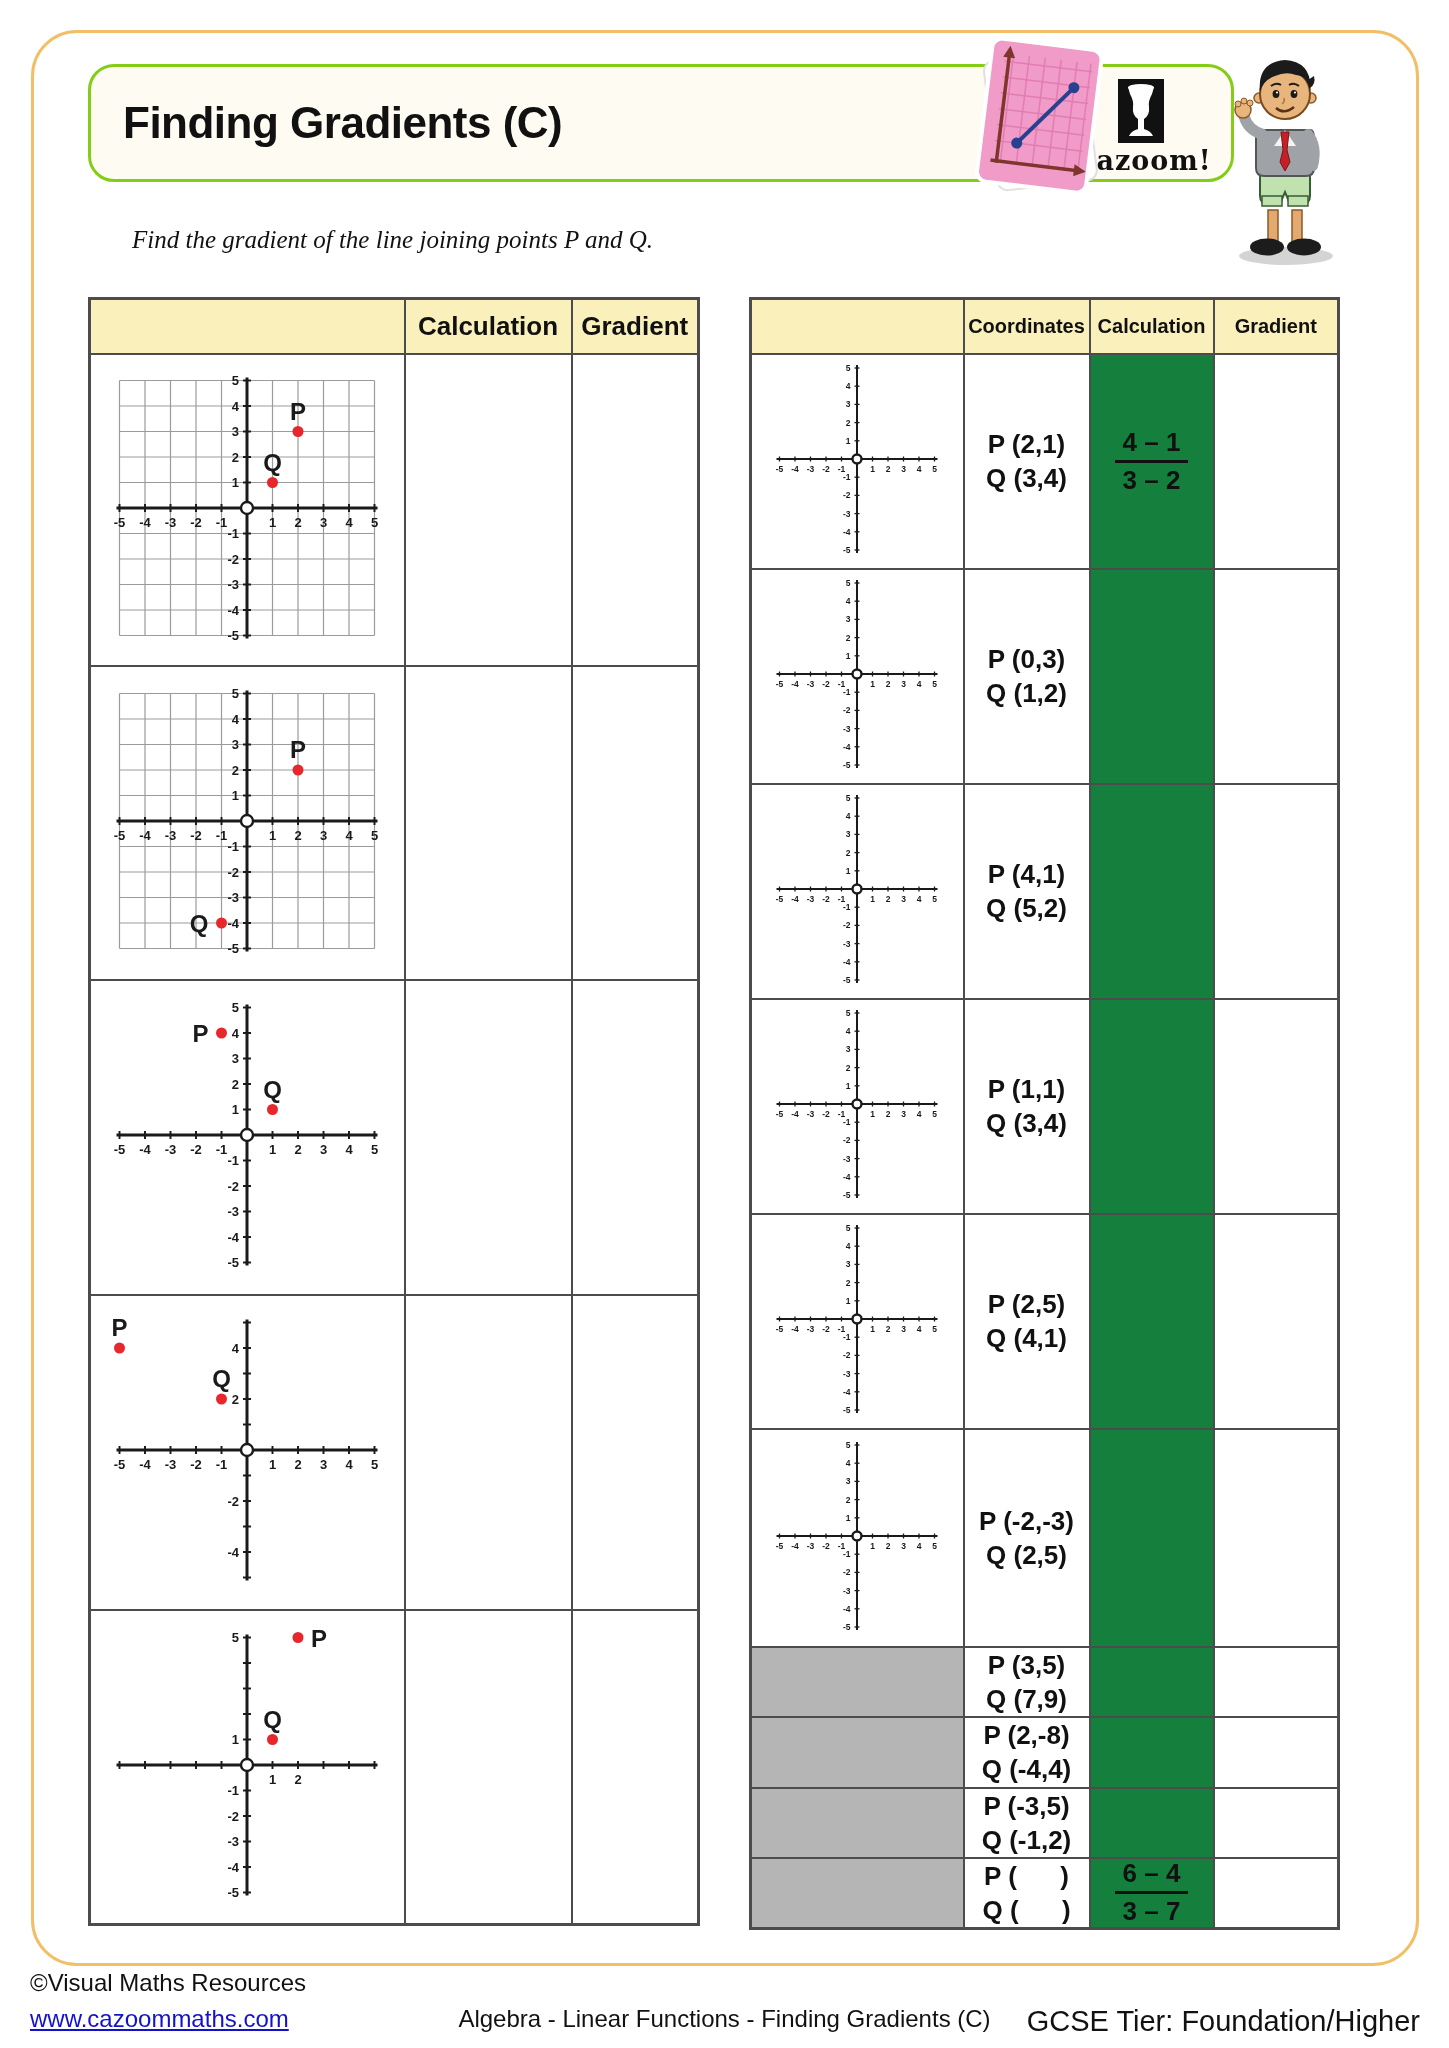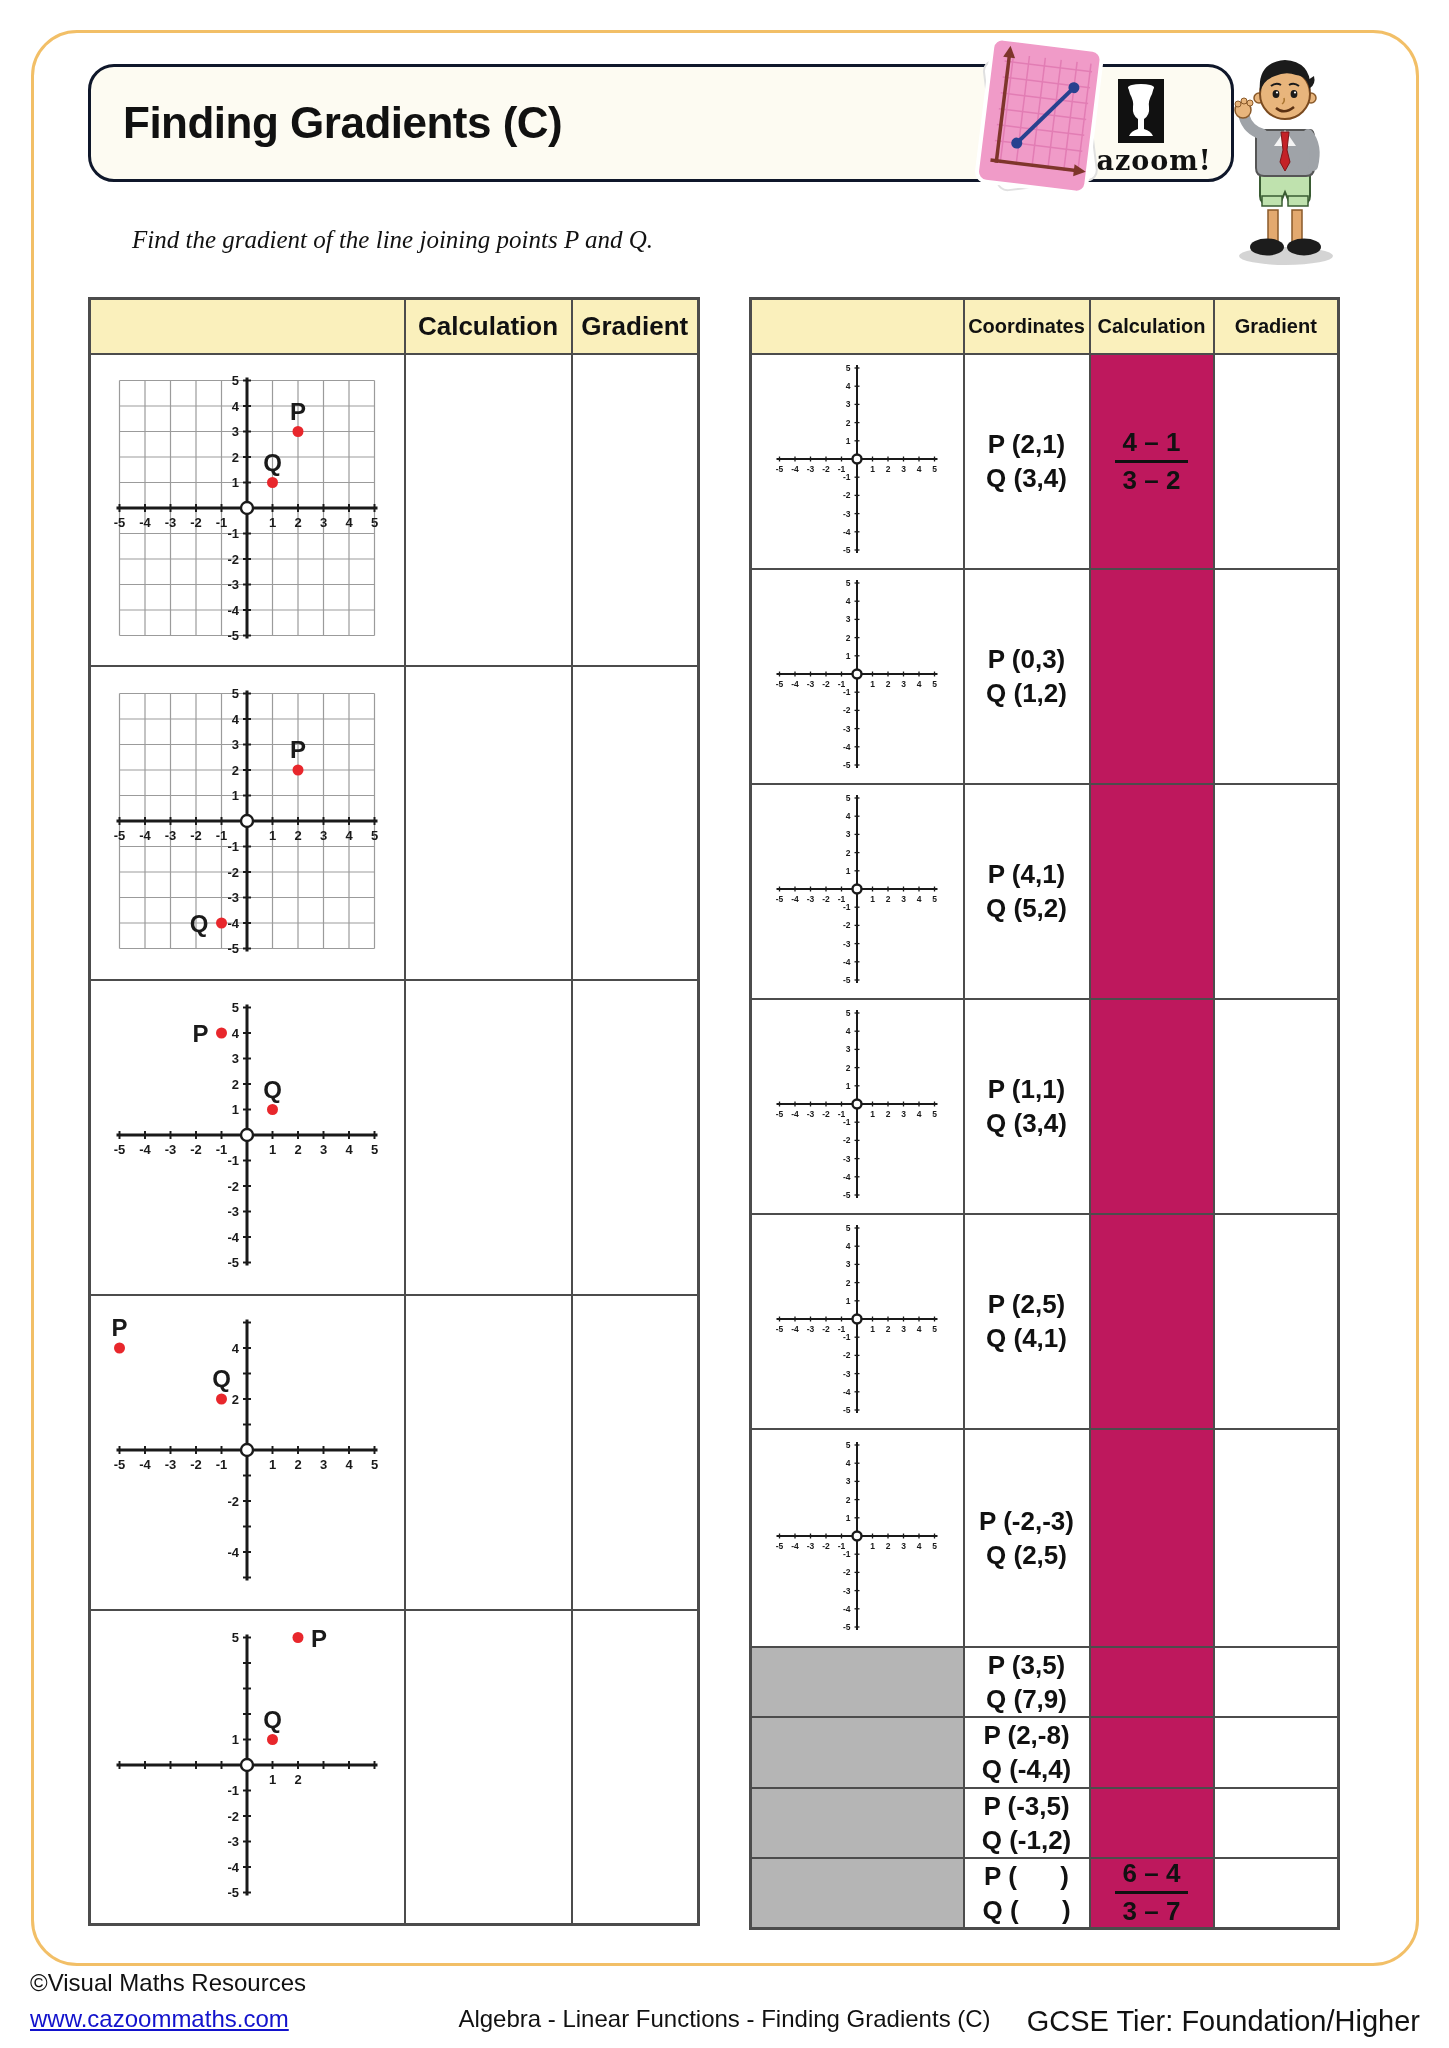--- a/index.html
+++ b/index.html
@@ -1,41 +1,41 @@
 <!DOCTYPE html>
 <html style="--header-fill: #FAF0BC; --gray-cell: #B5B5B5; --point-red: #E8272C; --page-border: #F2BF67; --link-blue: #1212CC; --border-dark: #4c4c4c; --title-box-bg: #FDFBF2;"><head>
 <meta charset="utf-8">
 <style>
   html,body{margin:0;padding:0;}
   body{width:1449px;height:2048px;position:relative;background:#ffffff;
        font-family:"Liberation Sans",sans-serif;overflow:hidden;}
   .page-border{position:absolute;left:31px;top:30px;width:1382px;height:1930px;
        border:3px solid var(--page-border,#F2BF67);border-radius:46px;}
   .title-box{position:absolute;left:88px;top:64px;width:1140px;height:112px;
-       background:var(--title-box-bg,#FDFBF2);border:3px solid #0f172a;border-radius:26px;z-index:1;}
+       background:var(--title-box-bg,#FDFBF2);border:3px solid #84cc16;border-radius:26px;z-index:1;}
   .title-box h1{position:absolute;left:32px;top:50%;transform:translateY(-50%);margin:0;
        font-size:44px;font-weight:bold;color:#111;letter-spacing:-0.5px;}
   .logo{position:absolute;left:988px;top:12px;width:124px;text-align:center;}
   .logo .wordmark{font-family:"DejaVu Serif",serif;font-weight:bold;font-size:27px;color:#111;
        margin-top:2px;letter-spacing:1px;}
   .chip{position:absolute;left:966px;top:36px;z-index:3;}
   .boy{position:absolute;left:1226px;top:50px;z-index:2;}
   .instruction{position:absolute;left:132px;top:226px;font-family:Liberation Serif, serif;
        font-style:italic;font-size:25px;color:#111;}
   table.wtable{position:absolute;border-collapse:collapse;table-layout:fixed;
        border:3px solid var(--border-dark,#4c4c4c);background:#fff;}
   .wtable th,.wtable td{border:2px solid var(--border-dark,#4c4c4c);padding:0;}
   th.lth{background:var(--header-fill,#FAF0BC);font-size:26px;font-weight:bold;color:#111;}
   th.rth{background:var(--header-fill,#FAF0BC);font-size:20px;font-weight:bold;color:#111;}
   td.gcell{text-align:center;vertical-align:middle;background:#fff;}
   td.gray{background:var(--gray-cell,#B5B5B5);}
   td.blank{background:#fff;}
   td.ccell{text-align:center;vertical-align:middle;font-weight:bold;font-size:26px;color:#111;background:#fff;margin-left:15px;}
   .cline{line-height:34px;white-space:pre;}
-  td.fcell{text-align:center;vertical-align:middle;background:#be185d;}
+  td.fcell{text-align:center;vertical-align:middle;background:#15803d;}
   .frac{display:inline-block;font-weight:bold;font-size:26px;color:#111;line-height:1.1;}
   .frac .num{border-bottom:3px solid #111;padding:0 8px 3px;}
   .frac .den{padding-top:3px;}
   #left-table{left:88px;top:297px;}
   #right-table{left:749px;top:297px;}
   .f-copy{position:absolute;left:30px;top:1969px;font-size:24px;color:#111;}
   .f-link{position:absolute;left:30px;top:2005px;font-size:24px;color:var(--link-blue,#1212CC);
        text-decoration:underline;cursor:pointer;}
   .f-center{position:absolute;left:50%;transform:translateX(-50%);top:2005px;font-size:24px;color:#111;}
   .f-right{position:absolute;right:29px;top:2005px;font-size:29px;color:#111;}

